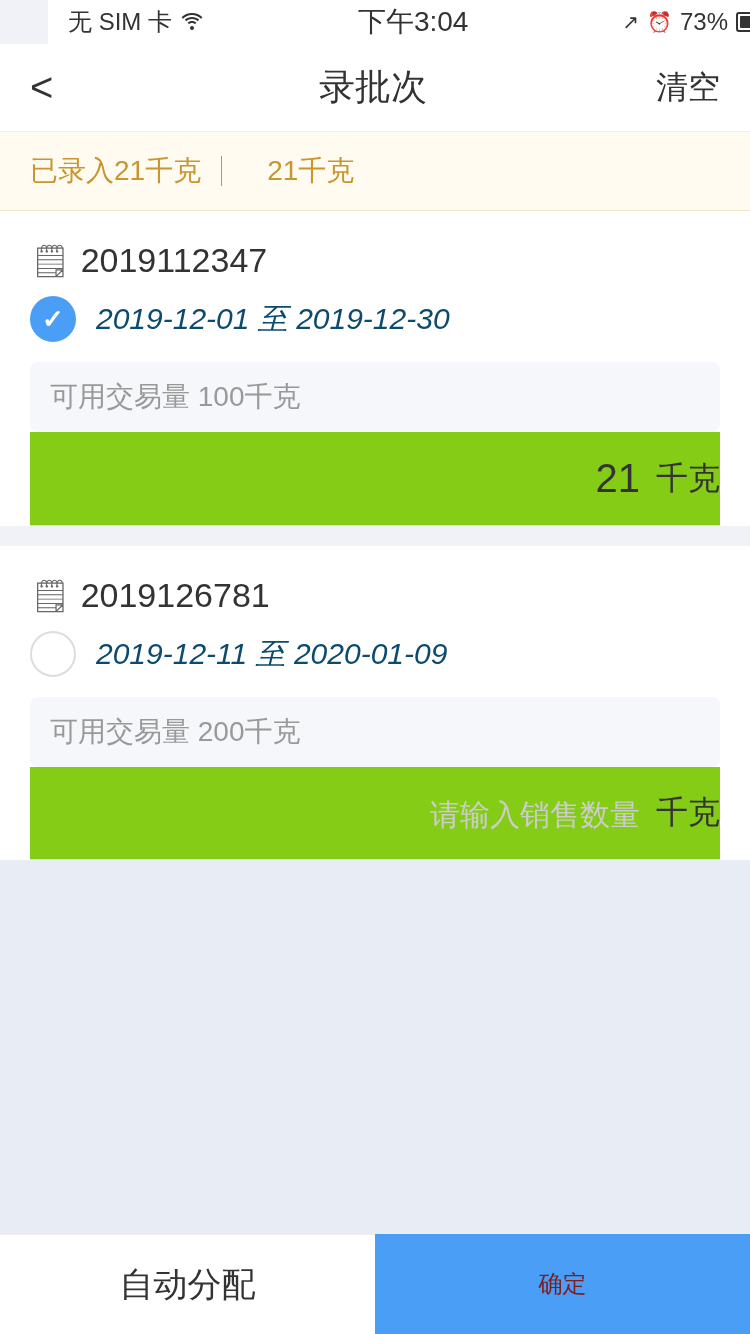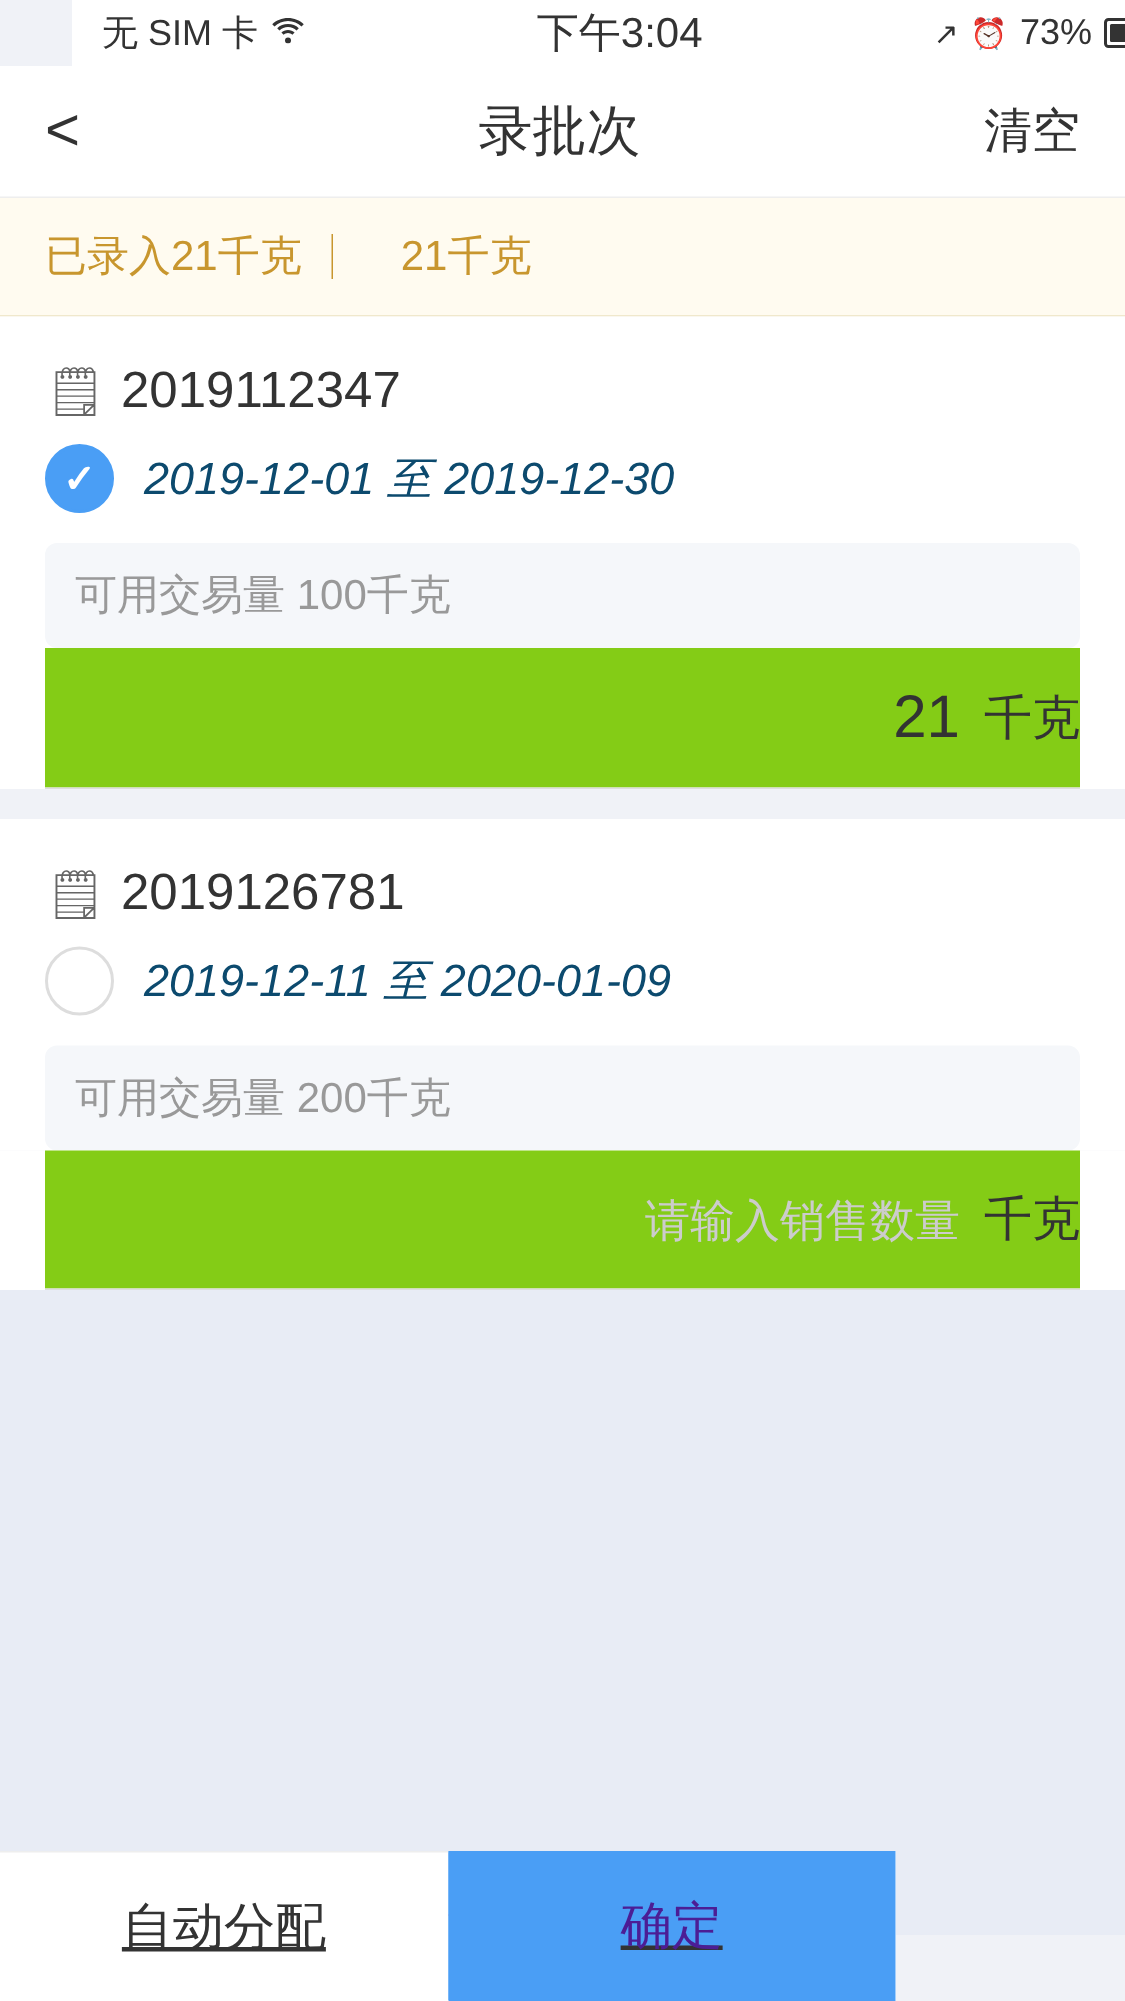--- a/index.html
+++ b/index.html
@@ -239,43 +239,42 @@
     .bottom-area {
       flex: 1;
       background: #e8ecf5;
       min-height: 420px;
     }
 
     
     .bottom-buttons {
       position: fixed;
       bottom: 0;
-      width: 597px;
+      width: 750px;
       height: 100px;
       display: flex;
-      text-decoration: underline;
     }
     .btn-auto {
       flex: 1;
       background: #fff;
       border: none;
       font-size: 34px;
       color: #333;
       cursor: pointer;
       display: flex;
       align-items: center;
       justify-content: center;
       border-top: 1px solid #eee;
     }
     .btn-confirm {
       flex: 1;
       background: #4a9ef5;
       border: none;
-      font-size: 34px;
-      color: #4c1d95;
+      font-size: 24px;
+      color: #7f1d1d;
       cursor: pointer;
       display: flex;
       align-items: center;
       justify-content: center;
     }
   </style>
 </head>
 <body>
 
 <div class="status-bar">

